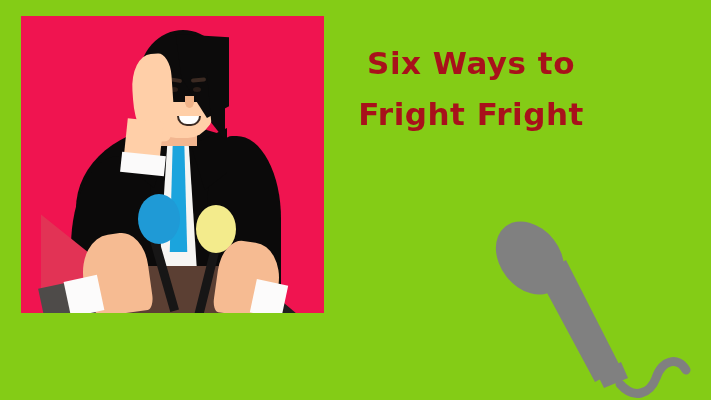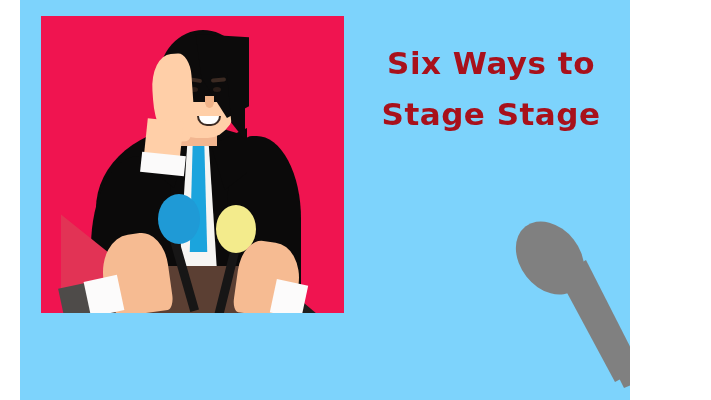--- a/index.html
+++ b/index.html
@@ -8,25 +8,24 @@
     padding: 0;
   }
   body {
     width: 711px;
     height: 400px;
     overflow: hidden;
     font-family: "DejaVu Sans", sans-serif;
   }
   #slide {
     position: relative;
-    width: 610px;
+    width: 711px;
     height: 400px;
-    background: #7dd3fc;
+    background: #84cc16;
     overflow: hidden;
-    margin-left: 20px;
   }
 
   
   #illustration {
     position: absolute;
     left: 21px;
     top: 16px;
     width: 303px;
     height: 297px;
     background: #f01450;
@@ -420,21 +419,21 @@
 
     <div class="r-sleeve-left"></div>
     <div class="r-hand r-hand-left"></div>
     <div class="r-hand r-hand-right"></div>
     <div class="r-cuff r-cuff-left"></div>
     <div class="r-cuff r-cuff-right"></div>
   </div>
 
   <div id="title-block">
     <div class="line">Six Ways to</div>
-    <div class="line">Stage Stage</div>
+    <div class="line">Fright Fright</div>
   </div>
 
   <div id="mic-graphic">
     <svg width="233" height="202" viewBox="0 0 233 202" xmlns="http://www.w3.org/2000/svg">
       <g fill="#808080">
 
         <ellipse cx="52" cy="60" rx="30" ry="40" transform="rotate(-38 52 60)"></ellipse>
 
         <polygon points="60,78 88,62 143,170 117,184"></polygon>
 

